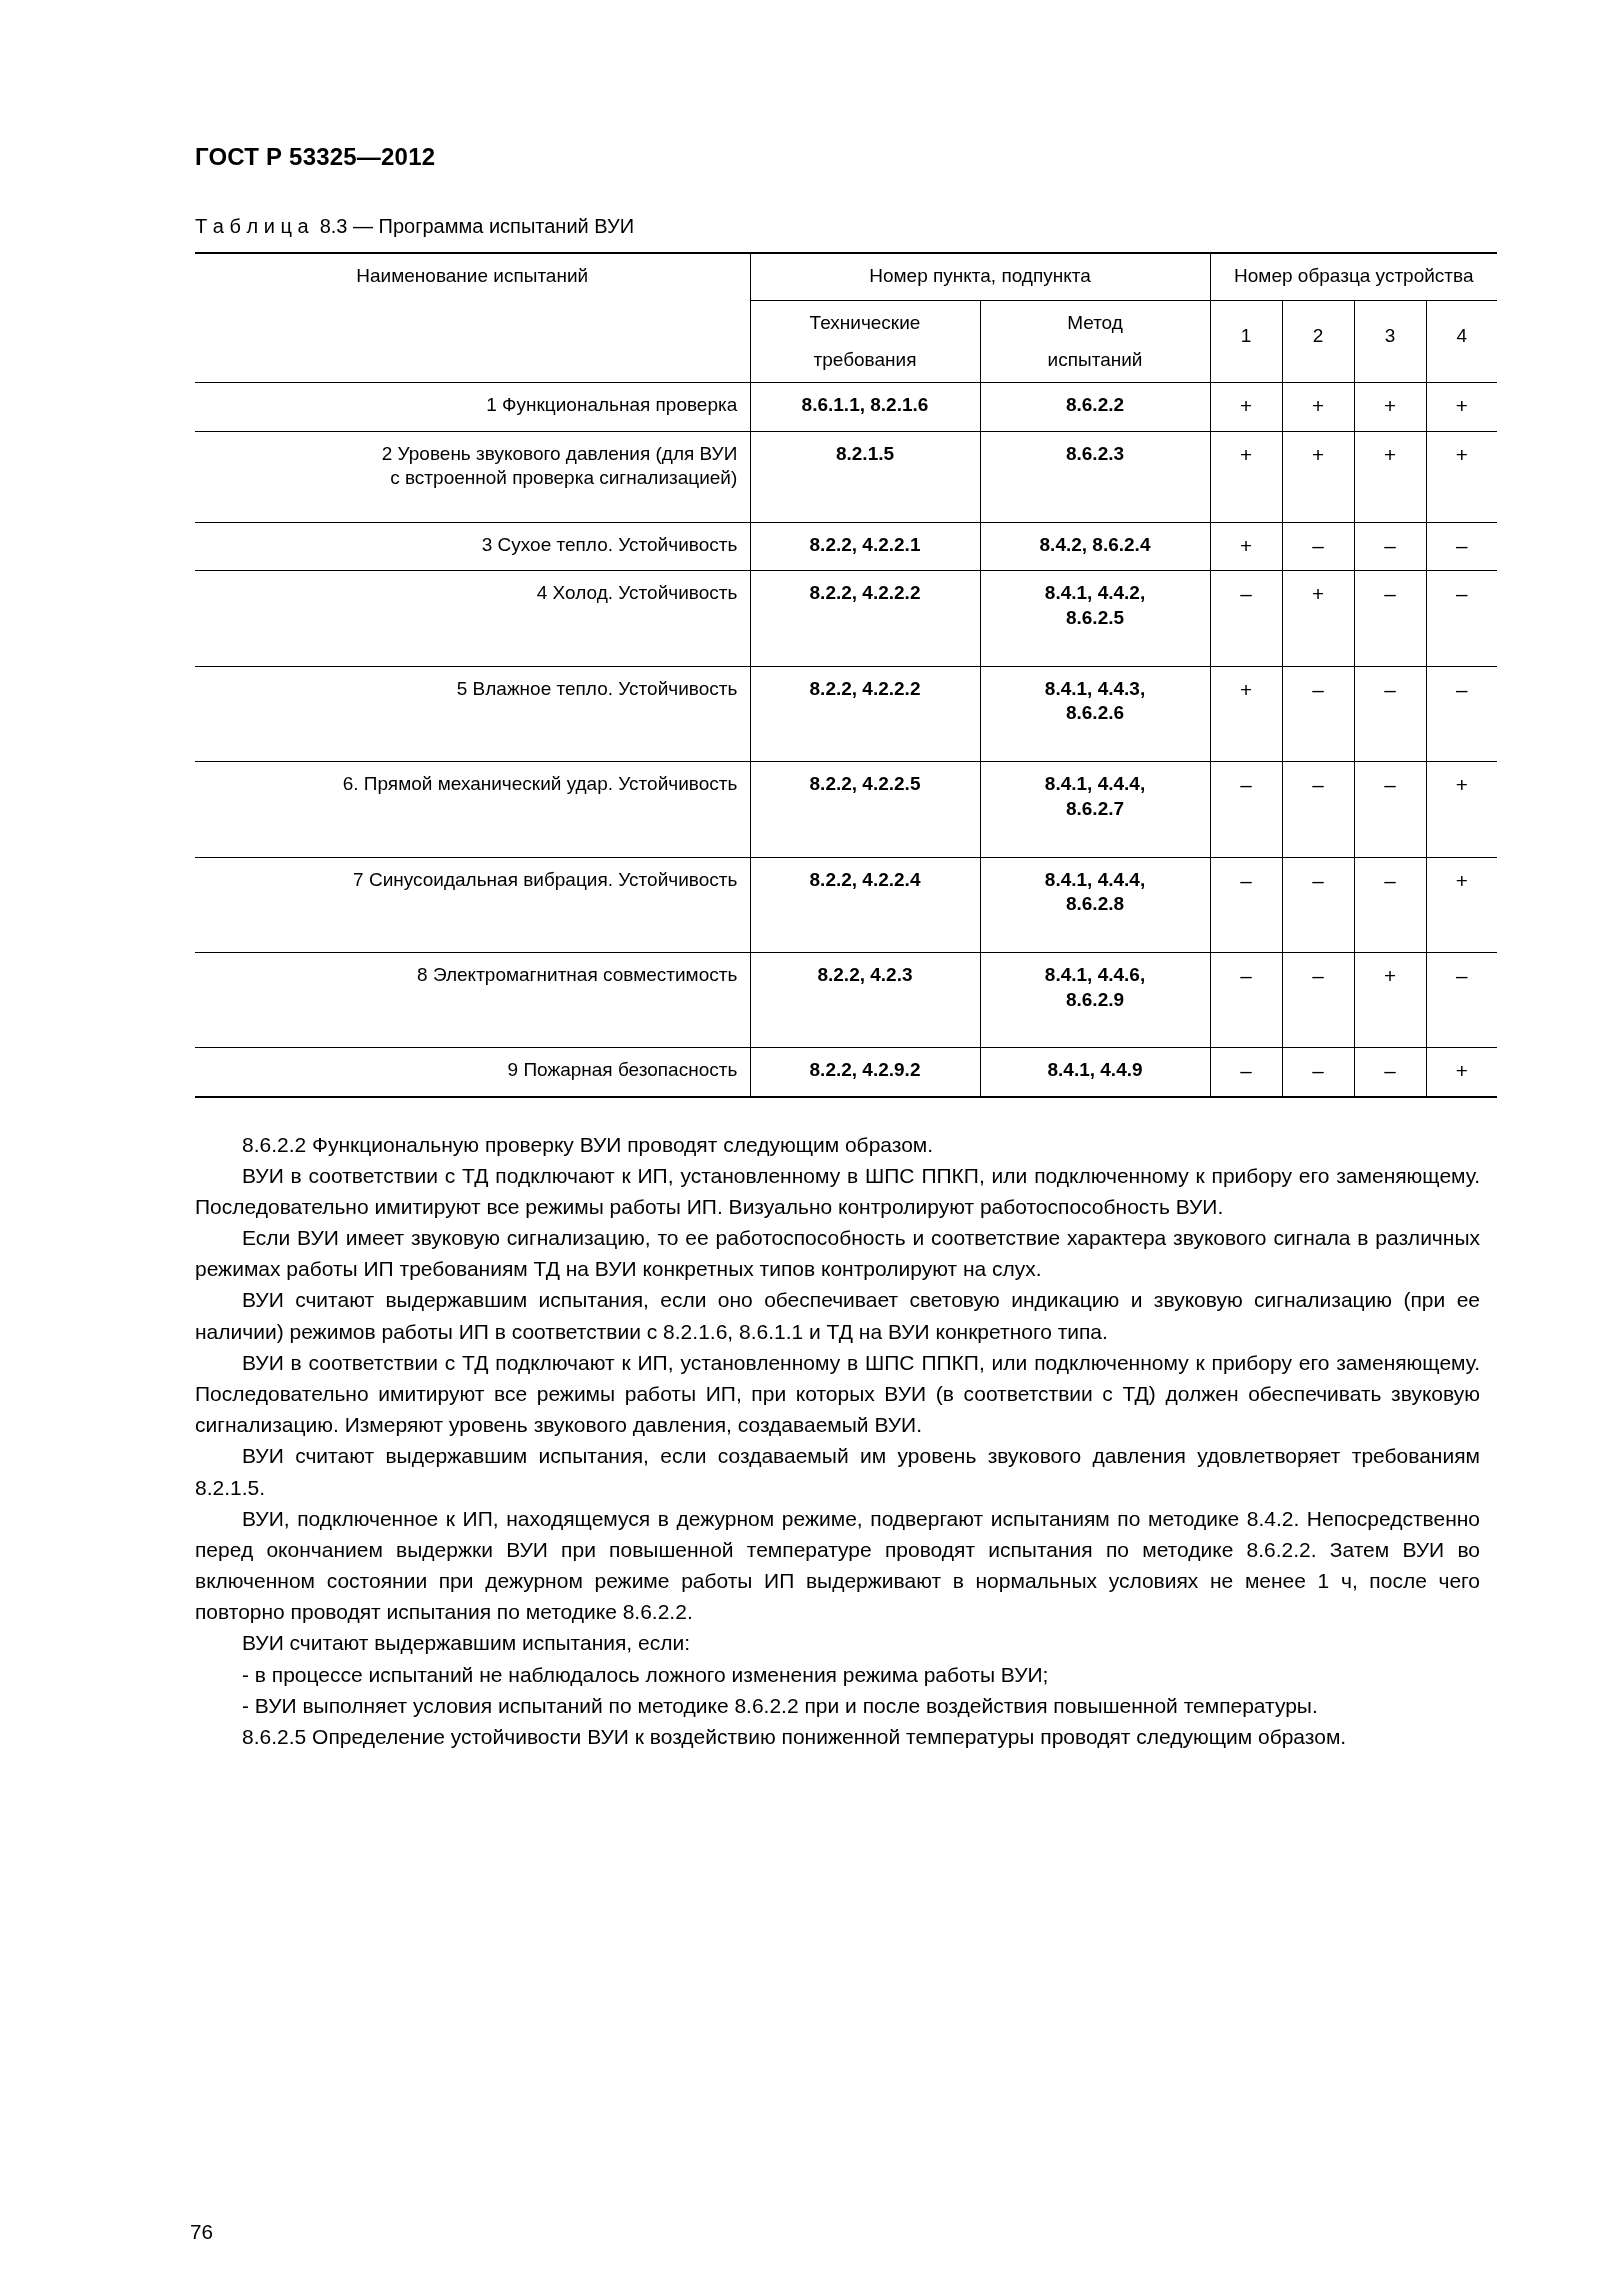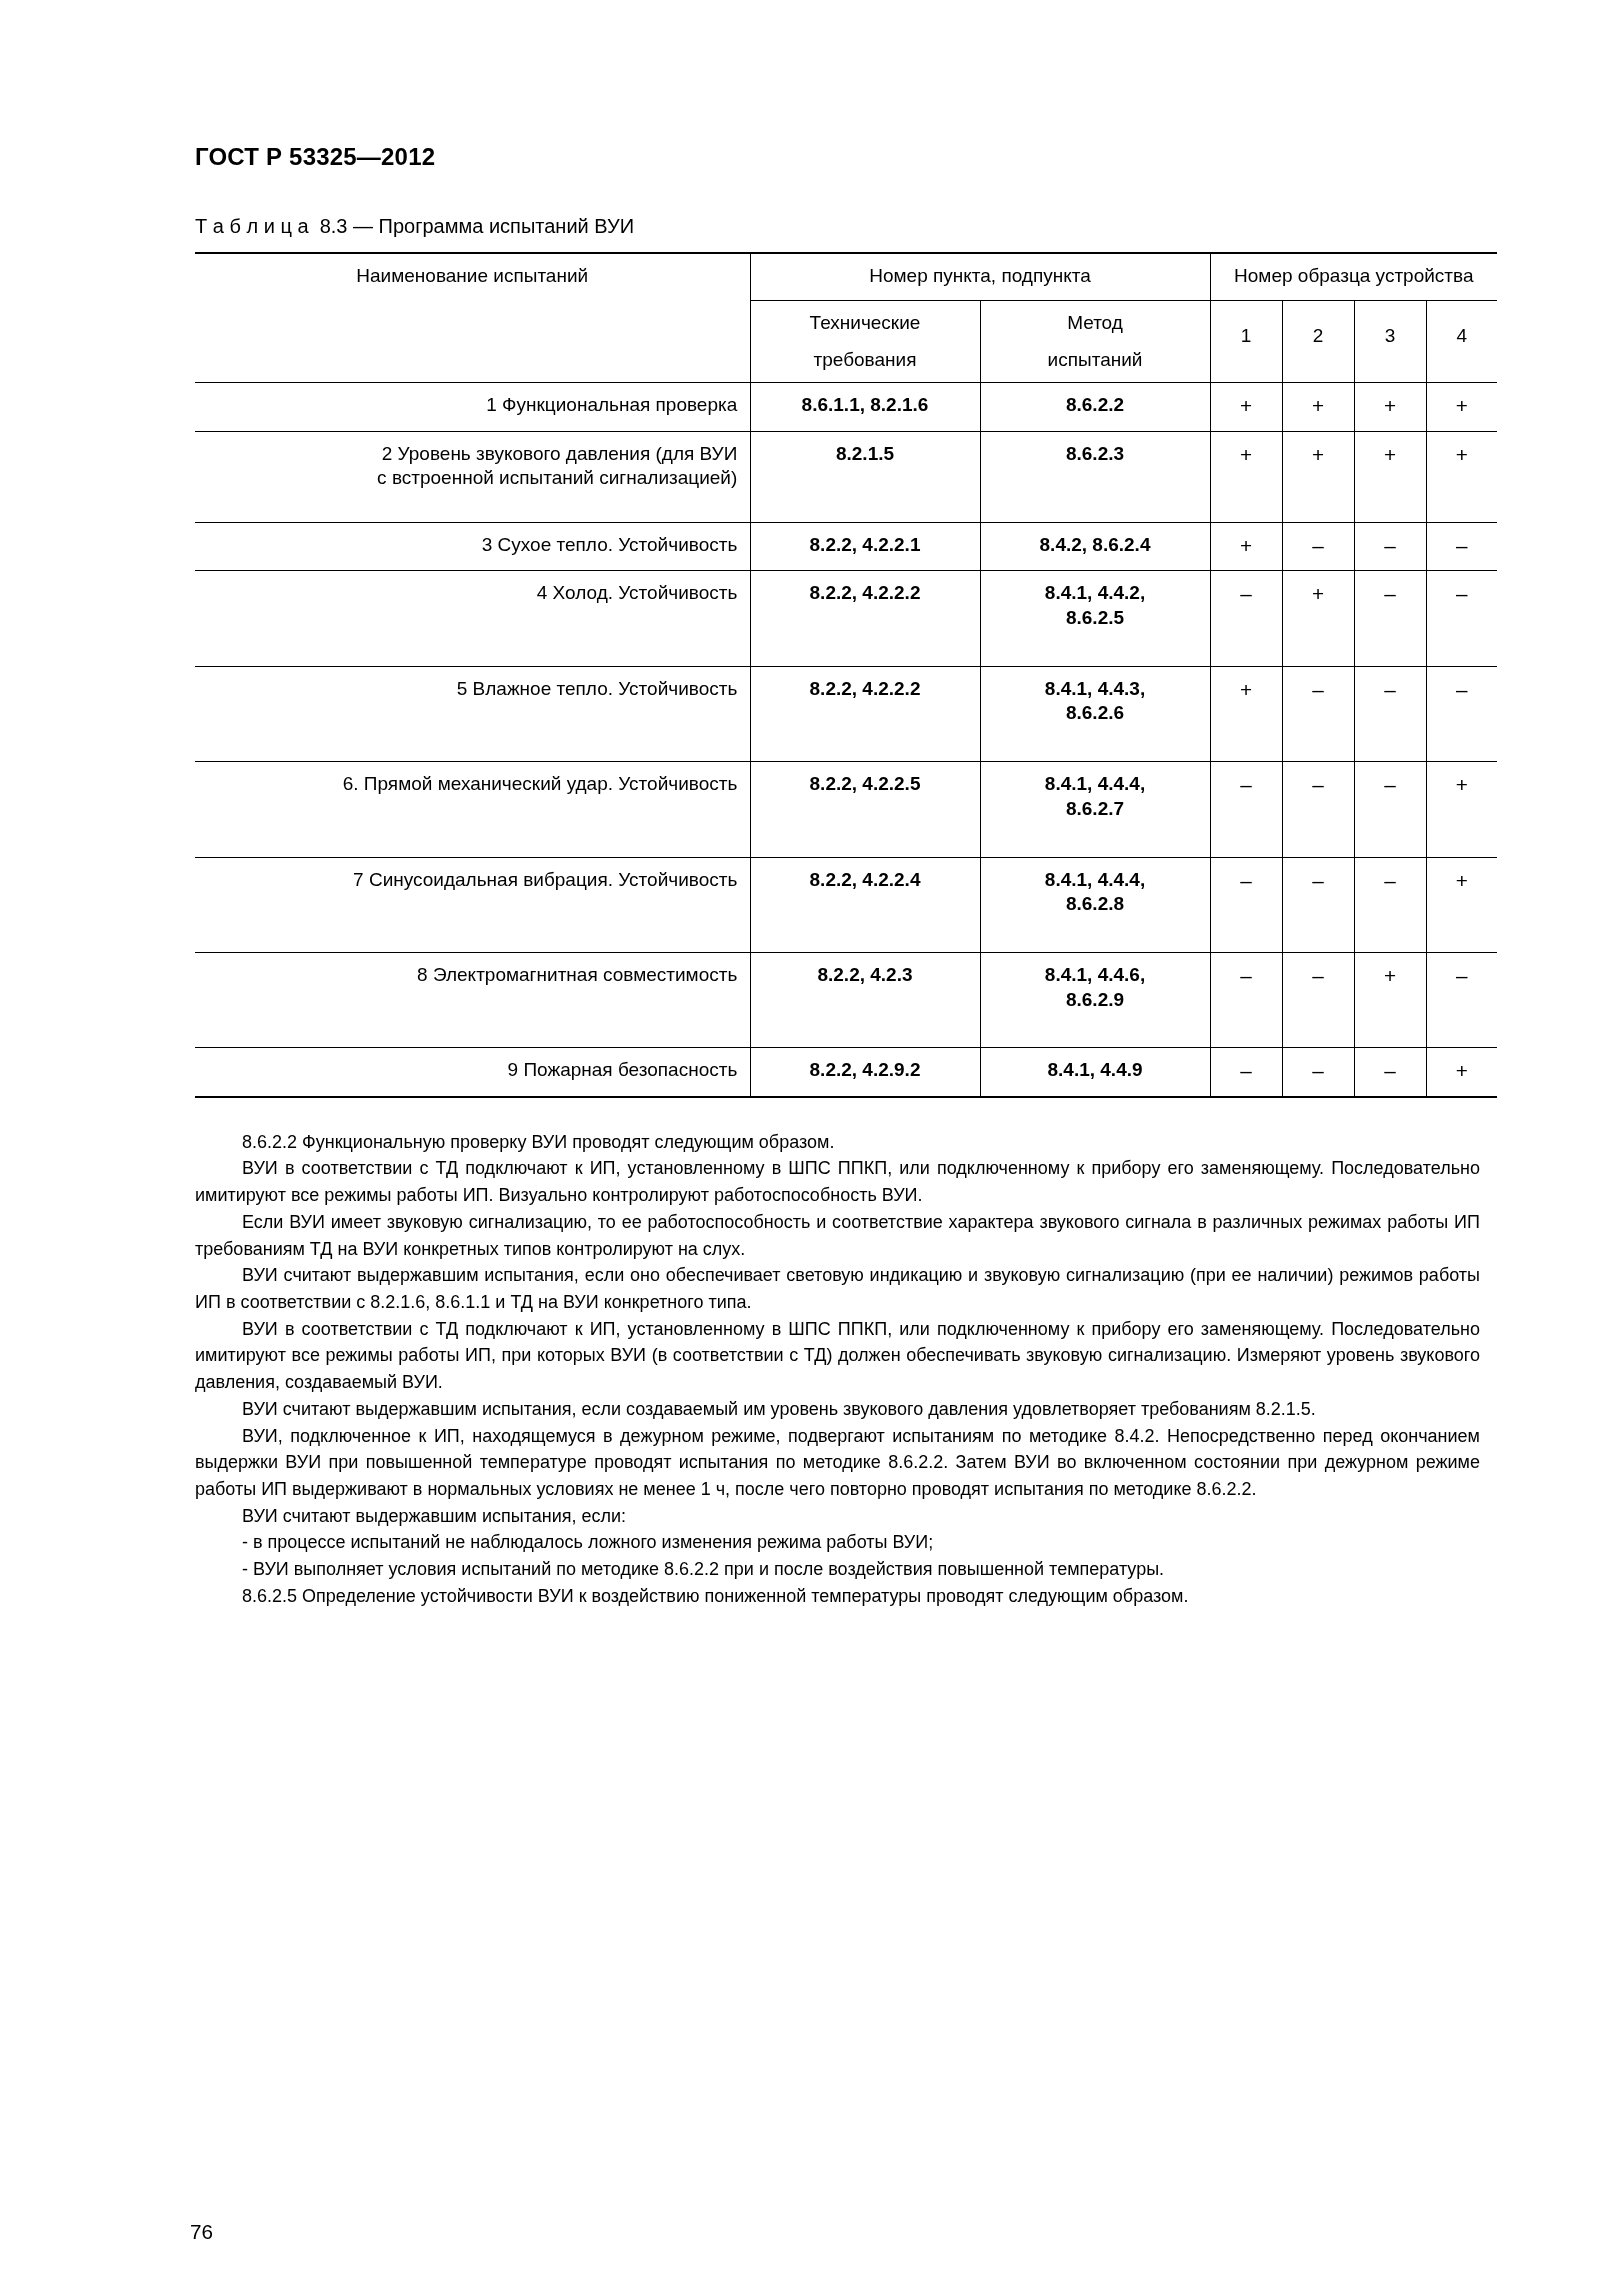--- a/index.html
+++ b/index.html
@@ -107,21 +107,21 @@
   .reqs, .meth {
     text-align: center;
     font-weight: bold;
   }
   .row-tall .cell { padding-bottom: 35px; }
   .row-tall2 .cell { padding-bottom: 31px; }
 
   
   .body-text {
     margin-top: 31px;
-    font-size: 18px;
+    font-size: 21px;
     line-height: 1.485;
     text-align: justify;
     text-justify: inter-word;
     width: 1285px;
   }
   .body-text p {
     margin: 0;
     text-indent: 47px;
   }
   .body-text p.dash { text-indent: 47px; }
@@ -211,21 +211,21 @@
               <div class="cell mark">+</div>
             </td>
           <td>
               <div class="cell mark">+</div>
             </td>
         </tr>
 
         <tr class="row-tall2">
           <td>
             <div class="cell rowname" style="padding-bottom:0">2  Уровень звукового давления (для ВУИ</div>
-            <div class="cell rowname" style="padding-top:0">с встроенной испытаний сигнализацией)</div>
+            <div class="cell rowname" style="padding-top:0">с встроенной проверка сигнализацией)</div>
           </td>
           <td>
             <div class="cell reqs">8.2.1.5</div>
           </td>
           <td>
             <div class="cell meth">8.6.2.3</div>
           </td>
           <td>
               <div class="cell mark">+</div>
             </td>

